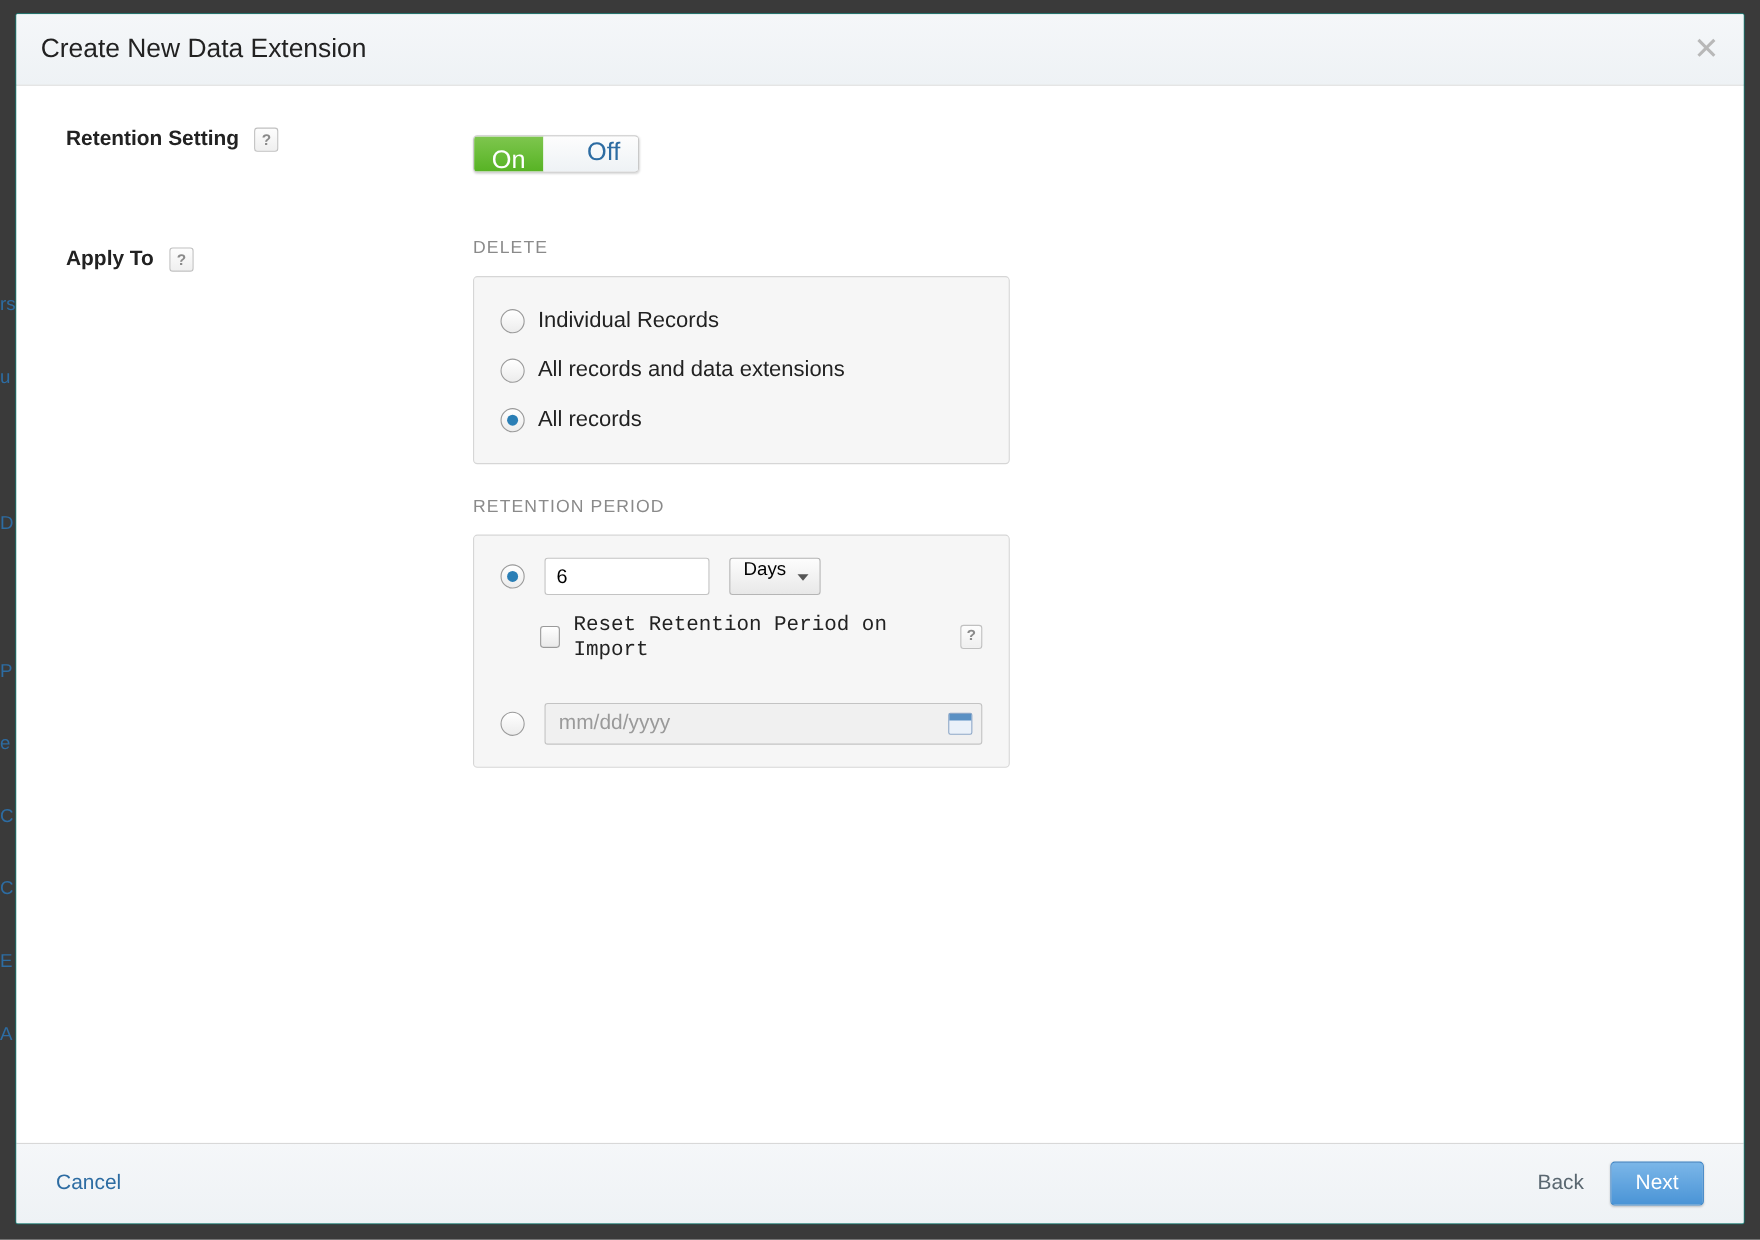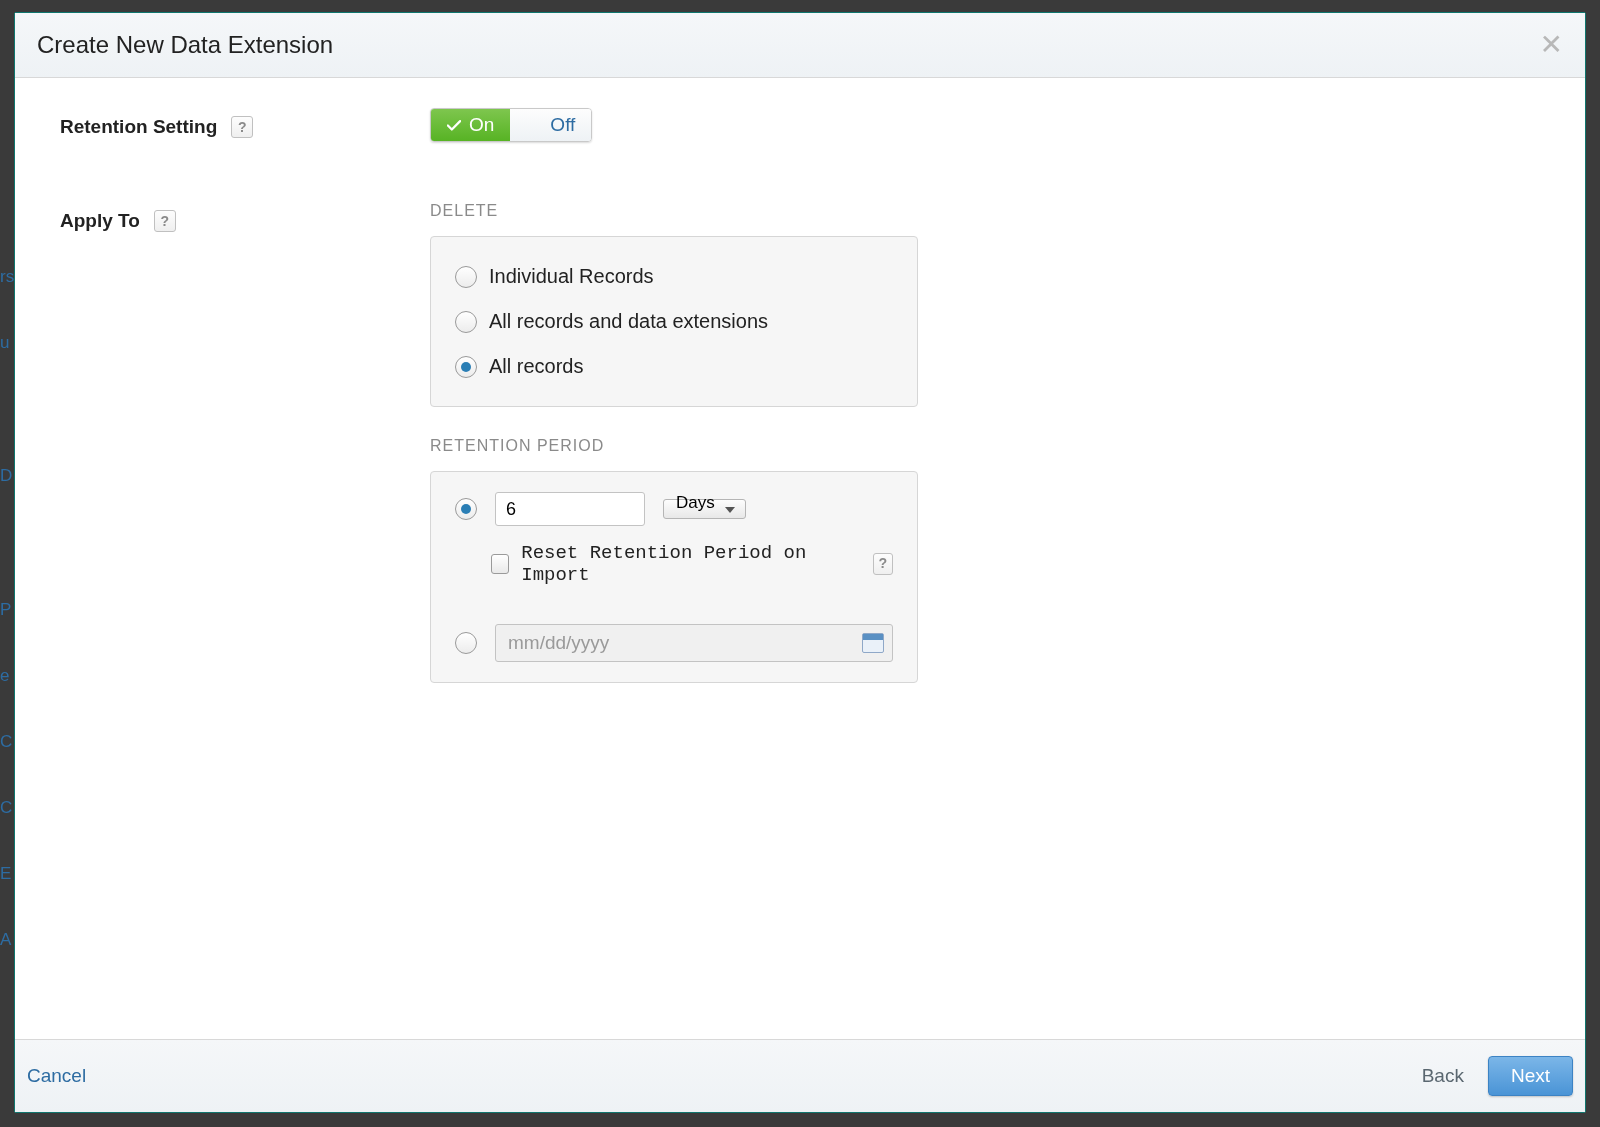--- a/index.html
+++ b/index.html
@@ -148,23 +148,24 @@
   border: 1px solid #c9c9c9;
   border-radius: 4px;
   overflow: hidden;
   height: 34px;
   box-shadow: 0 1px 2px rgba(0,0,0,0.15);
 }
 .toggle .opt {
   display: flex;
   align-items: center;
   padding: 0 16px;
-  font-size: 19px;
+  font-size: 23px;
   gap: 8px;
   cursor: pointer;
+  flex-direction: column;
 }
 .toggle .opt.on { background: linear-gradient(#7ec64e,#57b324); color: #fff; }
 .toggle .opt.off { background: linear-gradient(#fdfdfd,#eef2f5); color: #2d6ca2; padding-left: 40px; }
 .section-title {
   font-size: 16px;
   letter-spacing: 1px;
   color: #8a8a8a;
   margin-bottom: 16px;
 }
 .panel {
@@ -209,21 +210,21 @@
 .num-input {
   width: 150px;
   height: 34px;
   border: 1px solid #c3c3c3;
   border-radius: 3px;
   padding: 0 10px;
   font-size: 18px;
   background: #fff;
 }
 .unit-select {
-  height: 20px;
+  height: 34px;
   border: 1px solid #b5b5b5;
   border-radius: 3px;
   background: linear-gradient(#fdfdfd,#e8e8e8);
   padding: 0 30px 12px 12px;
   font-size: 17px;
   display: inline-flex;
   align-items: center;
   position: relative;
   cursor: pointer;
 }
@@ -285,21 +286,21 @@
 .cal-icon::before {
   content: '';
   position: absolute;
   top: 0; left: 0; right: 0;
   height: 6px;
   background: #5a90c3;
 }
 .modal-footer {
   background: linear-gradient(#f5f7f9, #eef2f5);
   border-top: 1px solid #d8d8d8;
-  padding: 16px 12px;
+  padding: 16px 36px;
   display: flex;
   align-items: center;
   justify-content: space-between;
 }
 .footer-right { display: flex; align-items: center; gap: 24px; }
 .link-btn {
   color: #2d6ca2;
   font-size: 19px;
   cursor: pointer;
 }

